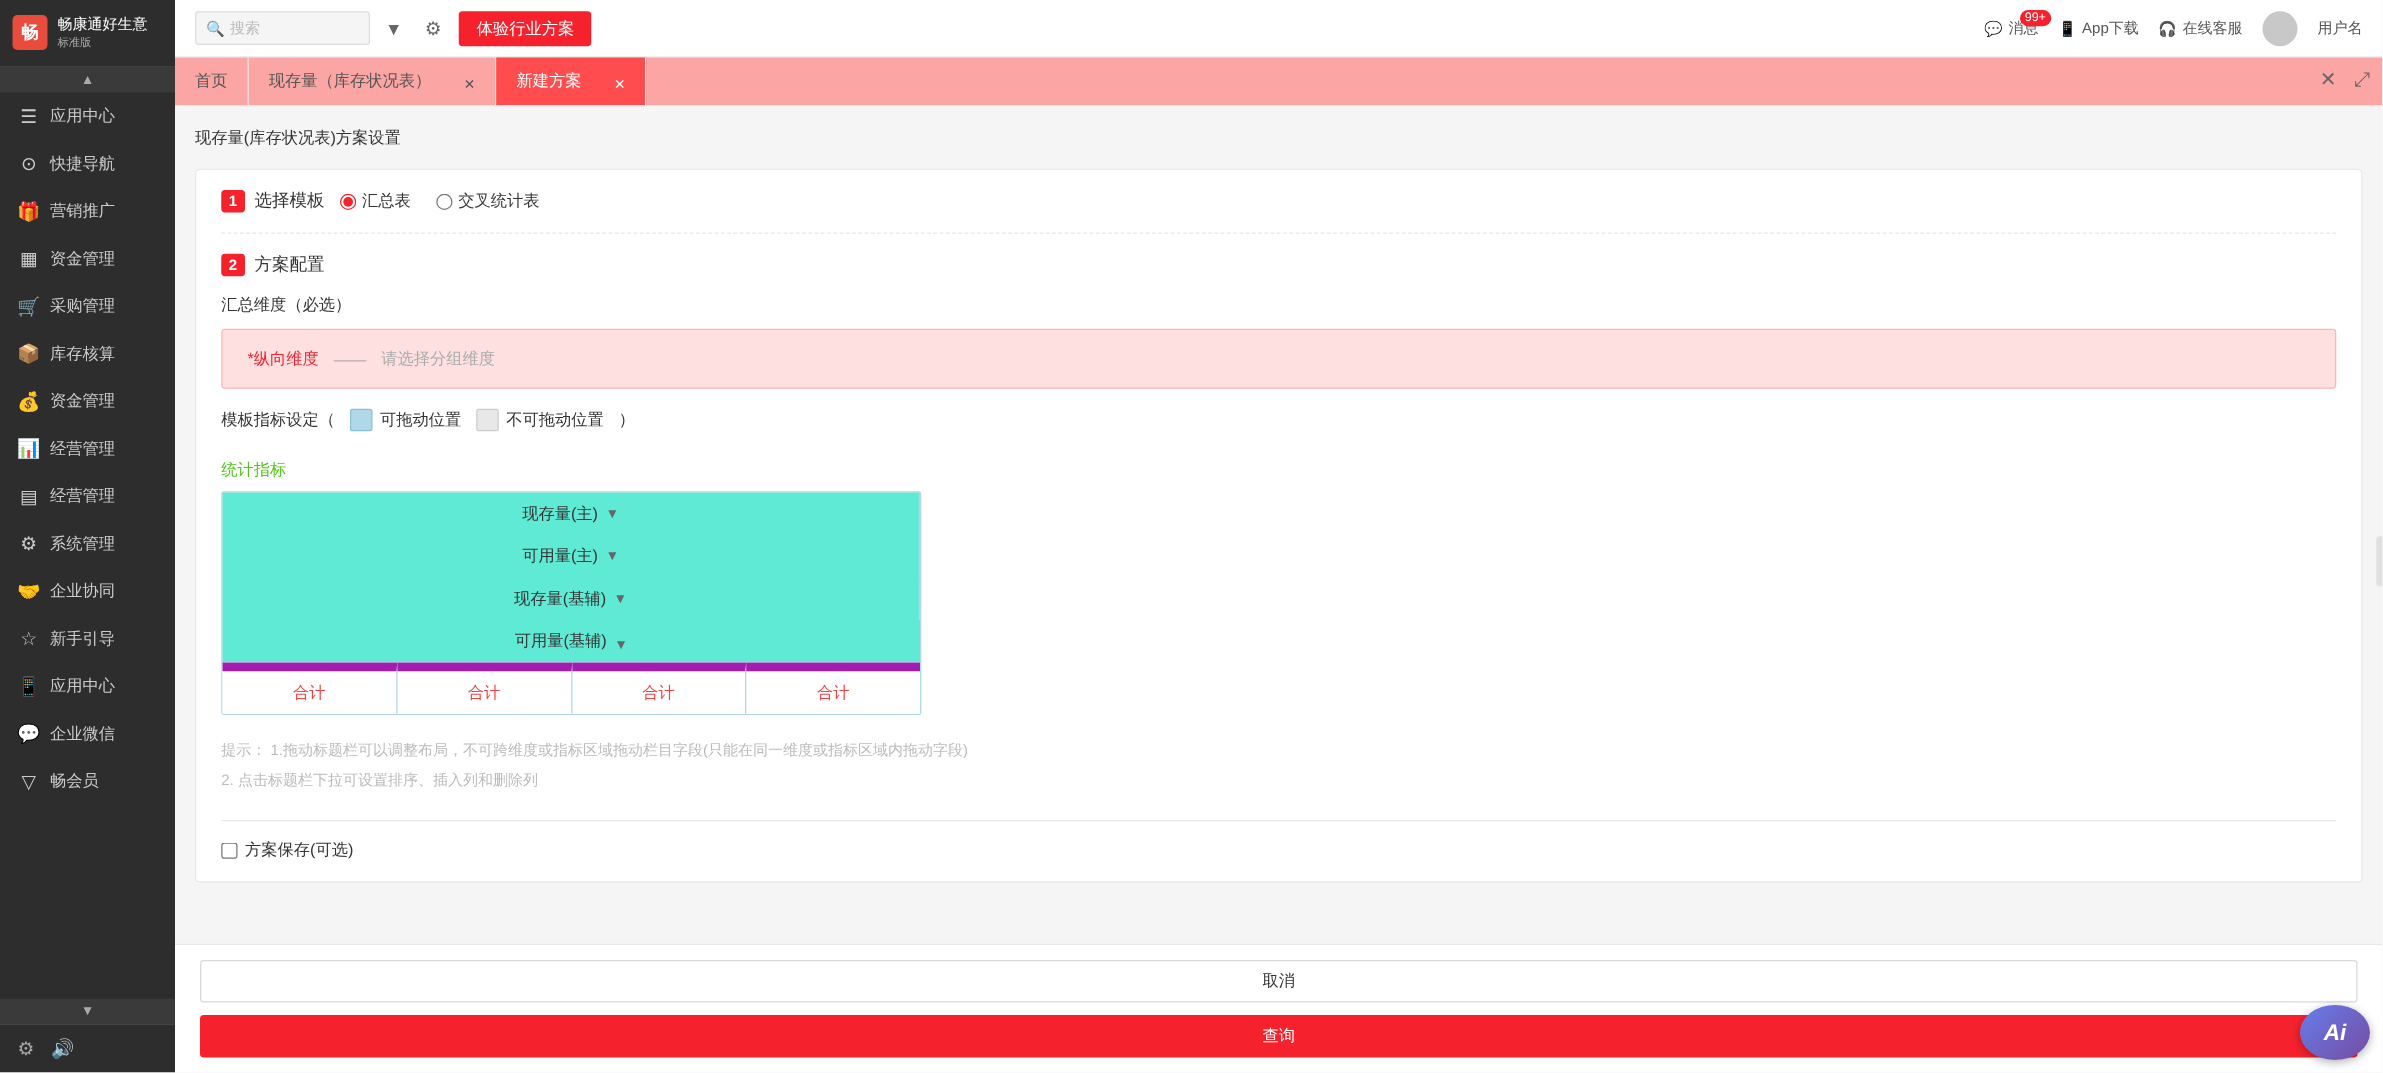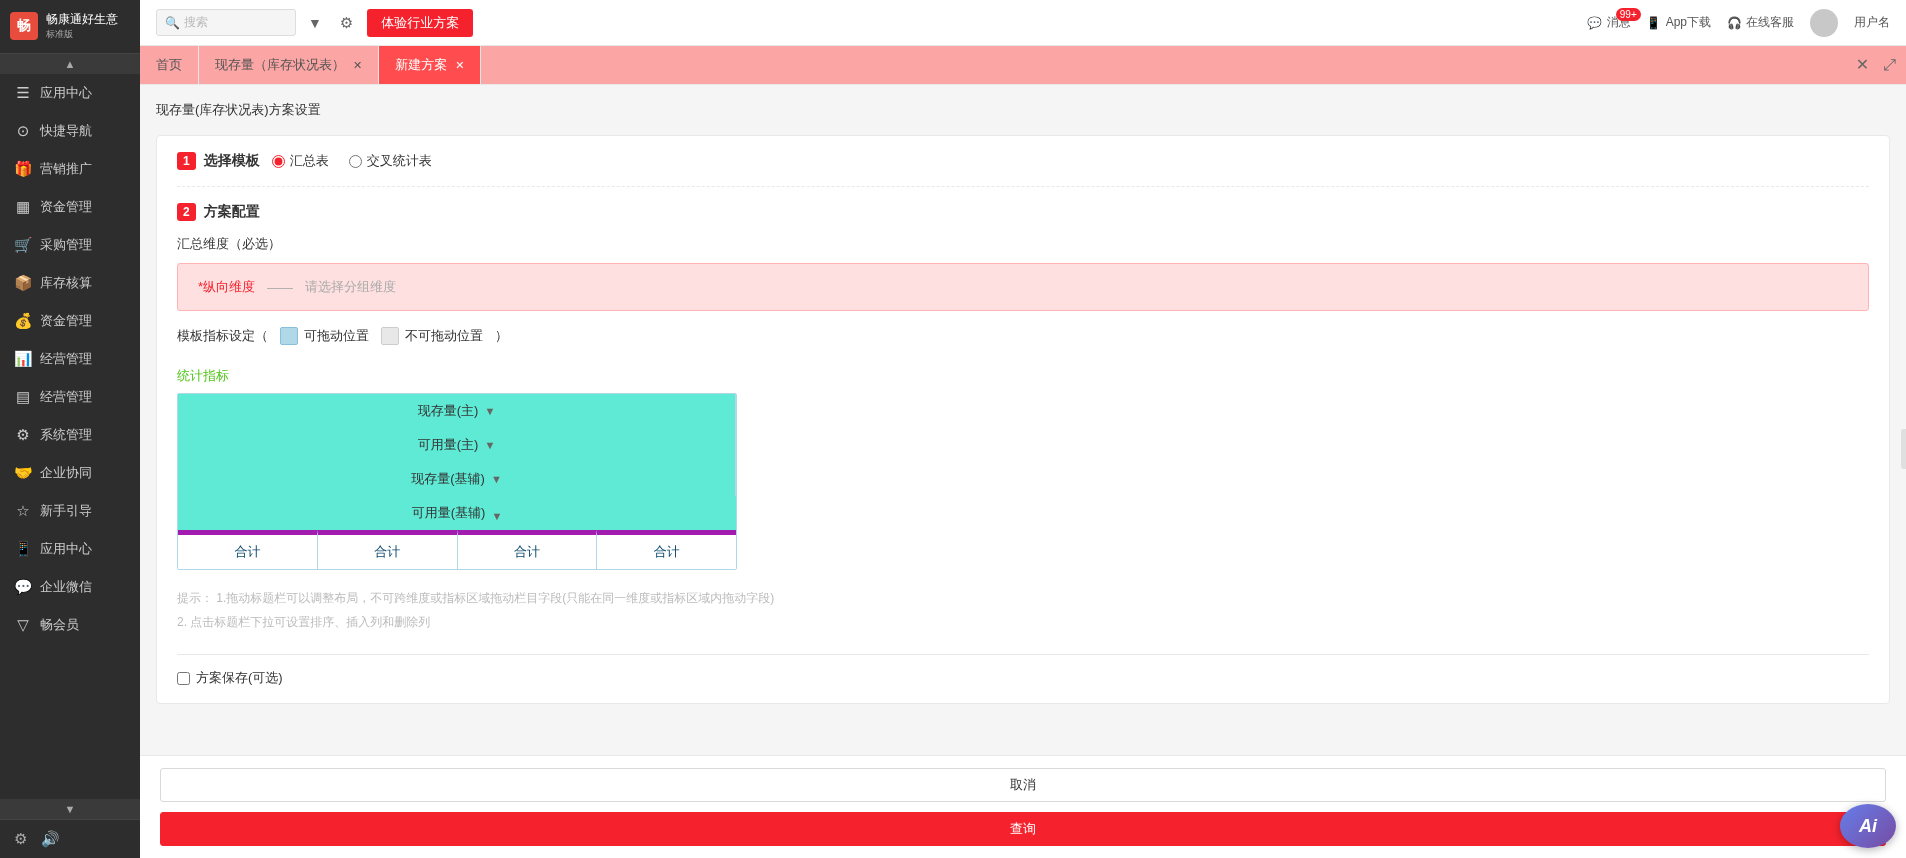--- a/index.html
+++ b/index.html
@@ -192,27 +192,27 @@
     .tabs-bar {
       background: #fca5a5;
       display: flex;
       align-items: center;
       border-bottom: 1px solid #e8e8e8;
       padding: 0 0 0 0;
       flex-shrink: 0;
     }
     .tab-item {
       display: flex;
-      align-items: center;
+      align-items: flex-end;
       padding: 10px 16px;
       cursor: pointer;
       font-size: 13px;
       color: #555;
       border-right: 1px solid #e8e8e8;
-      gap: 6px;
+      gap: 24px;
       white-space: nowrap;
     }
     .tab-item.active {
       background: #ff4d4f;
       color: #fff;
     }
     .tab-home {
       background: none;
       color: #555;
       padding: 10px 16px;
@@ -278,21 +278,21 @@
       background: #f5222d;
       color: #fff;
       border-radius: 3px;
       padding: 2px 6px;
       font-size: 12px;
       font-weight: bold;
     }
     .step-title {
       font-size: 14px;
       color: #333;
-      font-weight: 700;
+      font-weight: 400;
     }
 
     .radio-group {
       display: flex;
       align-items: center;
       gap: 20px;
       margin-left: 4px;
     }
     .radio-label {
       display: flex;
@@ -392,22 +392,22 @@
       display: flex;
       background: #fff;
     }
     .stat-body-col {
       flex: 1;
       display: flex;
       align-items: center;
       justify-content: center;
       padding: 8px 10px;
       border-right: 1px solid #b0d8e8;
-      border-top: 5px solid #a21caf;
-      color: #0c4a6e;
+      border-top: 7px solid #a21caf;
+      color: #ef4444;
     }
     .stat-body-col:last-child { border-right: none; }
 
     
     .hints {
       margin-top: 16px;
       font-size: 12px;
       color: #bbb;
       line-height: 2;
     }

